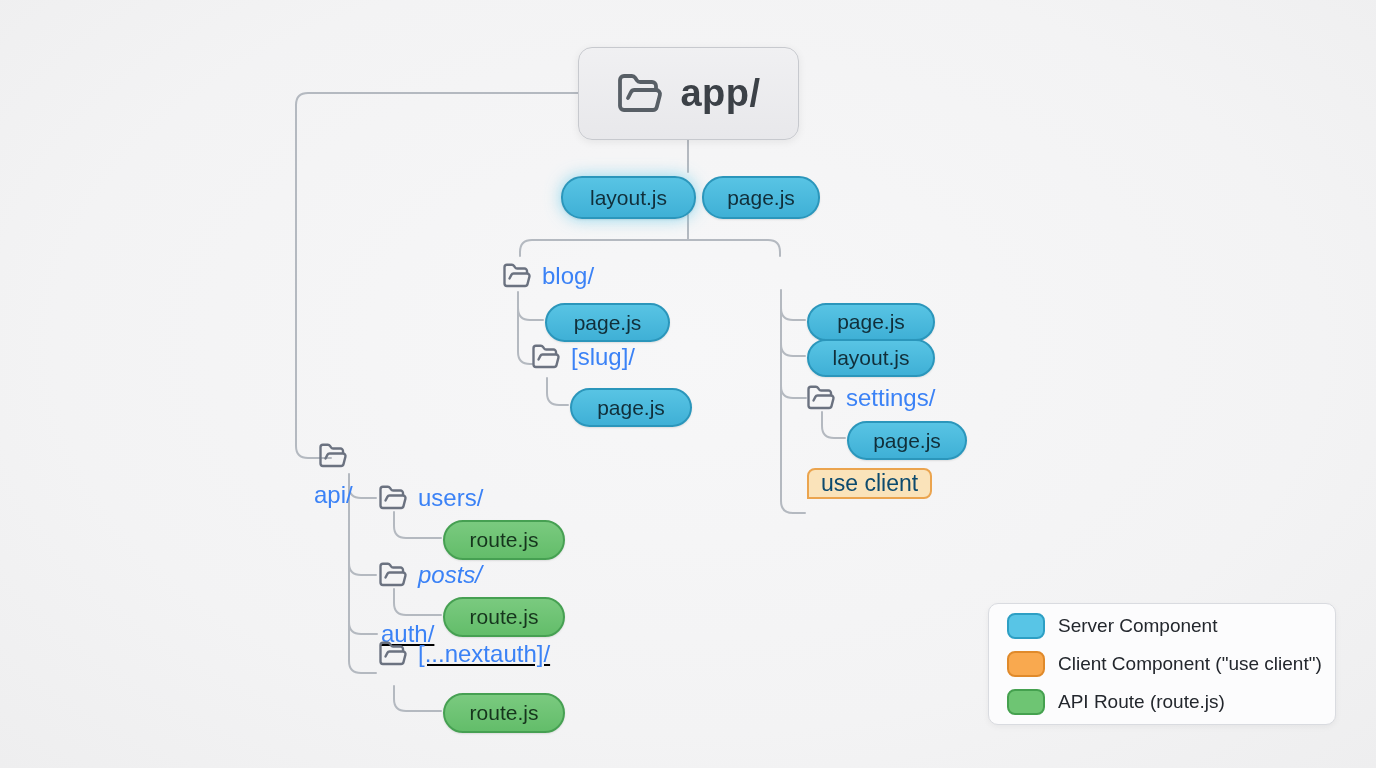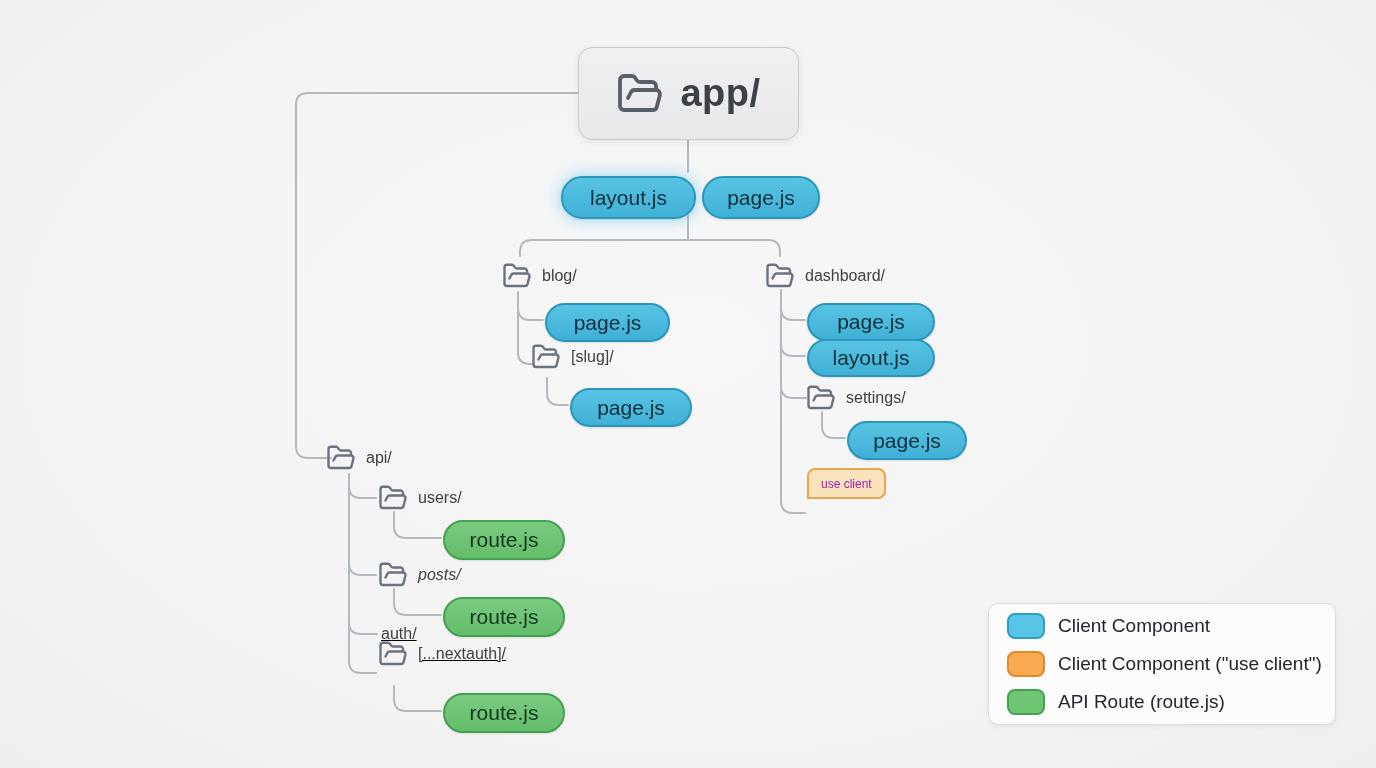--- a/index.html
+++ b/index.html
@@ -37,28 +37,28 @@
   .fbox.api{
     background:linear-gradient(180deg,#7aca7f,#63bd6a);
     border:2px solid #46a052;color:#153categ21;color:#16351d;
   }
   .fbox.client{
     background:linear-gradient(180deg,#f8b362,#f19f3e);
     border:2px solid #d98425;color:#3a2508;z-index:2;
   }
   .badge{
     position:absolute;display:flex;align-items:center;justify-content:center;
-    padding:0 12px;height:27px;font-size:12px;border-radius:8px 8px 8px 0;
-    background:#fae3ba;border:2px solid #eba44e;color:#a21caf;z-index:1;
+    padding:0 12px;height:27px;font-size:23px;border-radius:8px 8px 8px 0;
+    background:#fae3ba;border:2px solid #eba44e;color:#0c4a6e;z-index:1;
   }
 
   
   .frow{position:absolute;display:flex;align-items:center;gap:10px;height:34px;}
   .frow svg{color:#6b7280;flex:0 0 auto;}
-  .frow .flabel{font-size:16px;color:#404040;white-space:nowrap;}
+  .frow .flabel{font-size:24px;color:#3b82f6;white-space:nowrap;}
 
   
   .legend{
     position:absolute;background:#fcfcfd;border:1.5px solid #d9dbe0;border-radius:10px;
     box-shadow:0 2px 6px rgba(0,0,0,.05);
     display:flex;flex-direction:column;justify-content:center;gap:11px;padding:0 18px;
     box-sizing:border-box;
   }
   .legend-row{display:flex;align-items:center;gap:13px;height:27px;}
   .swatch{width:38px;height:26px;border-radius:8px;border:2px solid;box-sizing:border-box;flex:0 0 auto;}
@@ -117,39 +117,33 @@
   </div>
   <div class="fbox server" style="left:545px;top:303px;width:121px;height:35px;">page.js</div>
   <div class="frow" style="left:531px;top:340px;">
     <svg width="30" height="30">
         <use href="#folder-open"></use>
       </svg>
     <span class="flabel">[slug]/</span>
   </div>
   <div class="fbox server" style="left:570px;top:388px;width:118px;height:35px;">page.js</div>
 
-  <div class="frow" style="left:765px;top:259px;">
-    <svg width="30" height="30">
-        <use href="#folder-open"></use>
-      </svg>
-    <span class="flabel">dashboard/</span>
-  </div>
   <div class="fbox server" style="left:807px;top:303px;width:124px;height:34px;">page.js</div>
   <div class="fbox server" style="left:807px;top:339px;width:124px;height:34px;">layout.js</div>
   <div class="frow" style="left:806px;top:381px;">
     <svg width="30" height="30">
         <use href="#folder-open"></use>
       </svg>
     <span class="flabel">settings/</span>
   </div>
   <div class="fbox server" style="left:847px;top:421px;width:116px;height:35px;">page.js</div>
 
   <div class="badge" style="left:807px;top:468px;">use client</div>
 
-  <div class="frow" style="left:326px;top:441px;">
+  <div class="frow" style="left:314px;top:441px;flex-direction:column;">
     <svg width="30" height="30">
         <use href="#folder-open"></use>
       </svg>
     <span class="flabel">api/</span>
   </div>
   <div class="frow" style="left:378px;top:481px;">
     <svg width="30" height="30">
         <use href="#folder-open"></use>
       </svg>
     <span class="flabel">users/</span>
@@ -169,21 +163,21 @@
     <svg width="30" height="30">
         <use href="#folder-open"></use>
       </svg>
     <span class="flabel">[...nextauth]/</span>
   </div>
   <div class="fbox api" style="left:443px;top:693px;width:118px;height:36px;">route.js</div>
 
   <div class="legend" style="left:988px;top:603px;width:348px;height:122px;">
     <div class="legend-row">
       <span class="swatch" style="background: rgb(88, 197, 230); border-color: rgb(45, 159, 196);"></span>
-      <span class="legend-label">Client Component</span>
+      <span class="legend-label">Server Component</span>
     </div>
     <div class="legend-row">
       <span class="swatch" style="background: rgb(249, 169, 79); border-color: rgb(224, 138, 43);"></span>
       <span class="legend-label">Client Component ("use client")</span>
     </div>
     <div class="legend-row">
       <span class="swatch" style="background: rgb(110, 197, 115); border-color: rgb(69, 161, 79);"></span>
       <span class="legend-label">API Route (route.js)</span>
     </div>
   </div>

